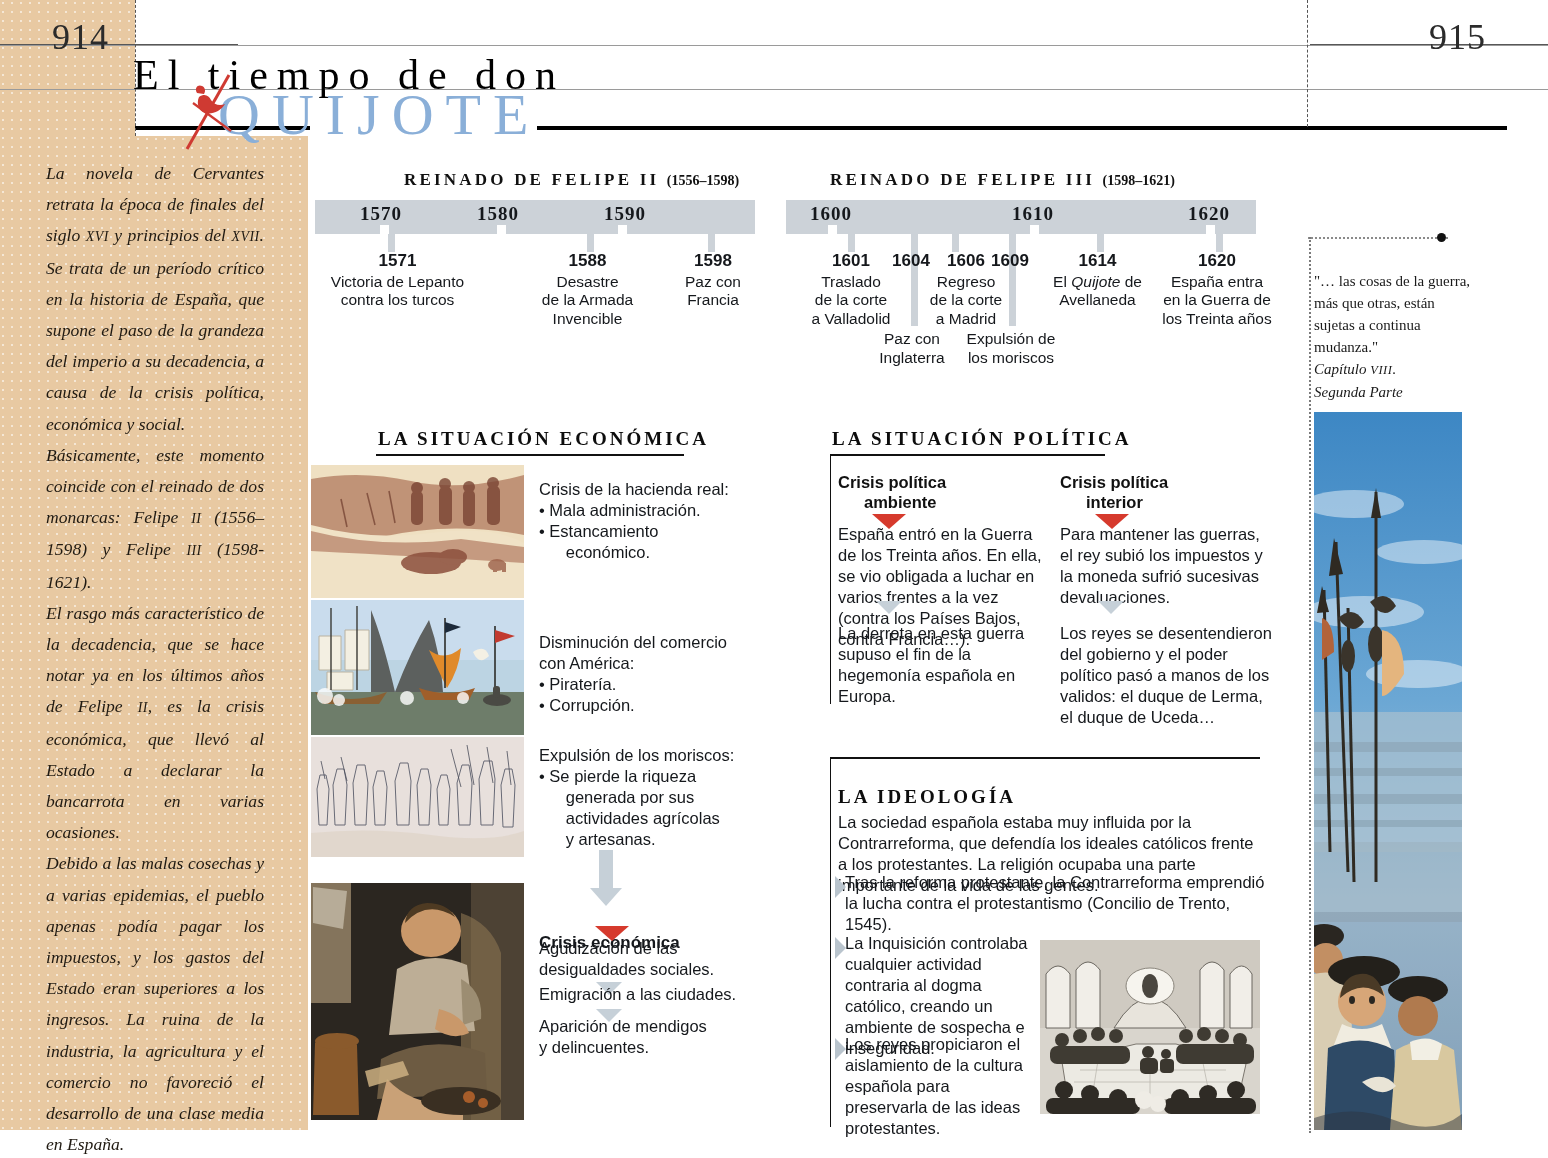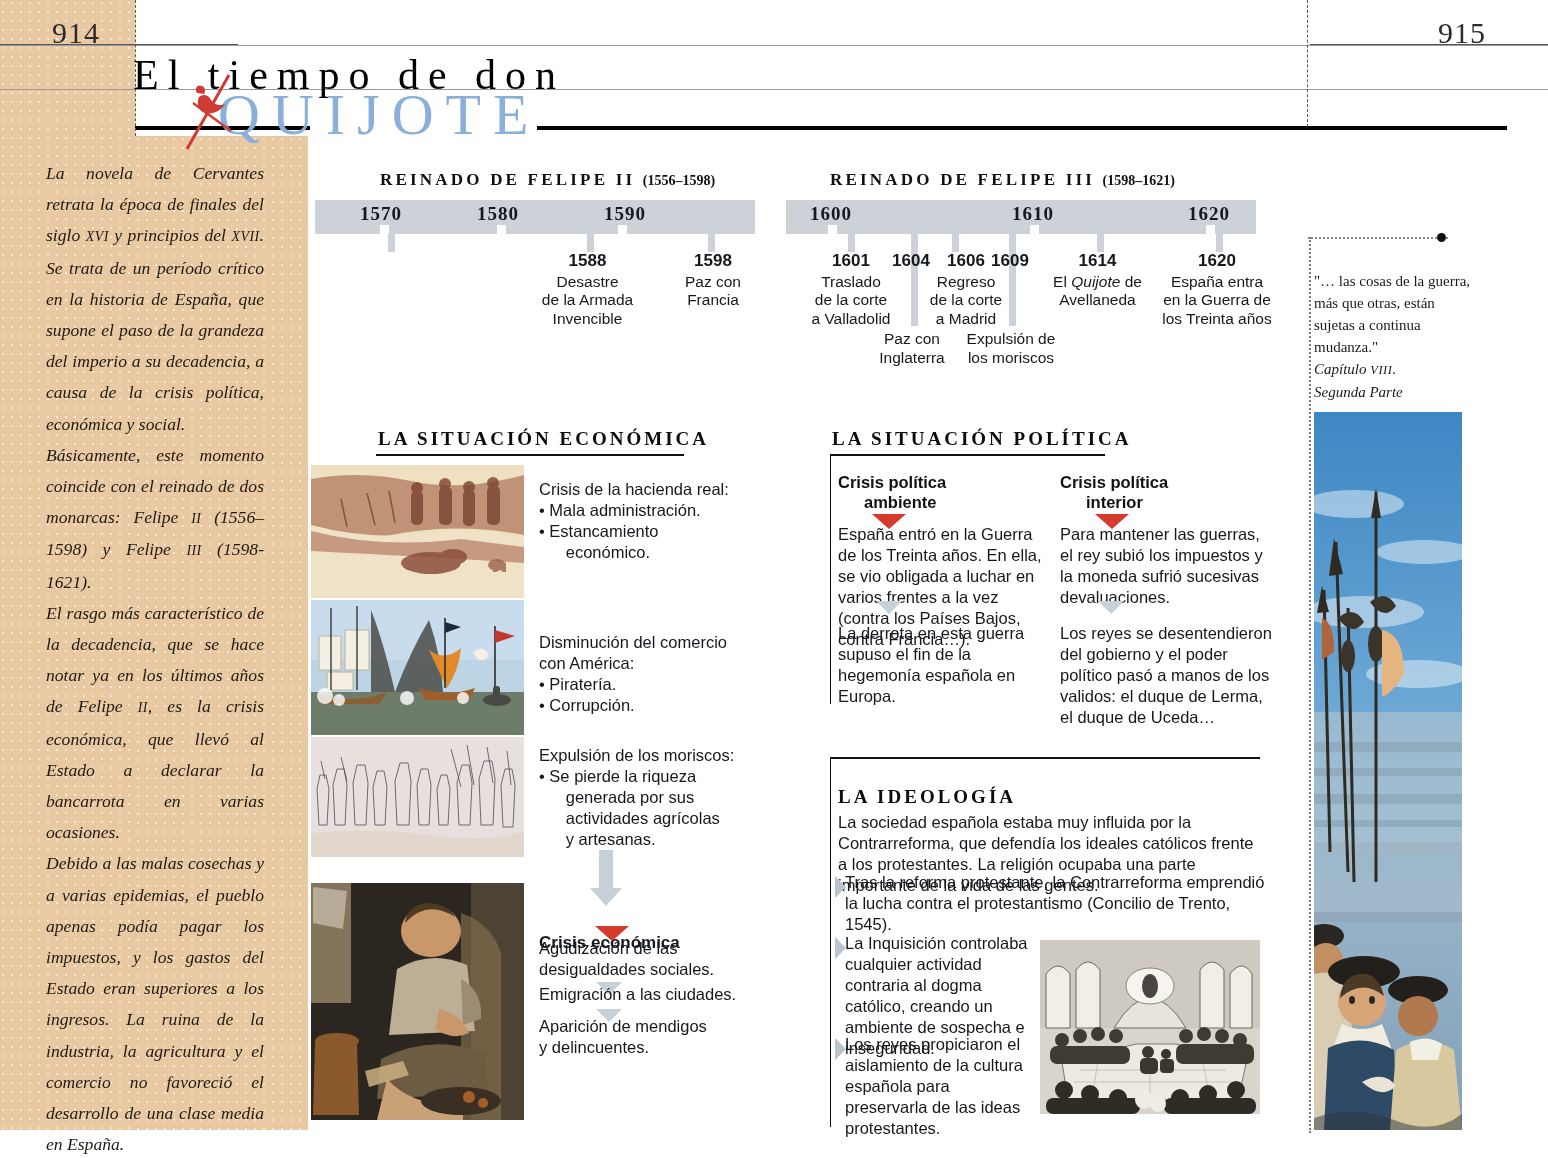--- a/index.html
+++ b/index.html
@@ -27,21 +27,21 @@
   }
 
   
   .rule-thin { position: absolute; background:#575757; height:1px; }
   .rule-hair { position: absolute; background:#9a9a9a; height:1px; }
   .rule-thick { position: absolute; background:#000; height:4px; }
 
   .pagenum {
     position: absolute;
     font-family: "Liberation Serif", serif;
-    font-size: 30px; color:#2b2b2b; letter-spacing: 1px;
+    font-size: 36px; color:#2b2b2b; letter-spacing: 1px;
   }
   #pg-left { left: 52px; top: 16px; }
   #pg-right { right: 62px; top: 16px; }
 
   .dash-v {
     position:absolute; width:0; border-left:1px dashed #555;
   }
   .dot-v {
     position:absolute; width:0; border-left:2px dotted #7a7a7a;
   }
@@ -181,36 +181,41 @@
     </svg>
   </div>
 
   <div class="left-text" style="z-index:6;">
     <p>La novela de Cervantes retrata la época de finales del siglo <span class="sc">XVI</span> y principios del <span class="sc">XVII</span>. Se trata de un período crítico en la historia de España, que supone el paso de la grandeza del imperio a su decadencia, a causa de la crisis política, económica y social.</p>
     <p>Básicamente, este momento coincide con el reinado de dos monarcas: Felipe <span class="sc">II</span> (1556–1598) y Felipe <span class="sc">III</span> (1598-1621).</p>
     <p>El rasgo más característico de la decadencia, que se hace notar ya en los últimos años de Felipe <span class="sc">II</span>, es la crisis económica, que llevó al Estado a declarar la bancarrota en varias ocasiones.</p>
     <p>Debido a las malas cosechas y a varias epidemias, el pueblo apenas podía pagar los impuestos, y los gastos del Estado eran superiores a los ingresos. La ruina de la industria, la agricultura y el comercio no favoreció el desarrollo de una clase media en España.</p>
   </div>
 
-  <div class="tl-head" style="left:380px;top:170px;z-index:6;">
+  <div class="tl-head" style="left:404px;top:170px;z-index:6;">
     <span>REINADO DE FELIPE II</span>
     <span class="yrs">(1556–1598)</span>
   </div>
   <div class="tl-bar" style="left:315px;top:200px;width:440px;z-index:6;"></div>
   <div class="tl-decade" style="left:360px;top:203px;z-index:7;">1570</div>
   <div class="tl-decade" style="left:477px;top:203px;z-index:7;">1580</div>
   <div class="tl-decade" style="left:604px;top:203px;z-index:7;">1590</div>
   <div class="tl-notch" style="left:380px;top:225px;z-index:7;"></div>
   <div class="tl-notch" style="left:497px;top:225px;z-index:7;"></div>
   <div class="tl-notch" style="left:618px;top:225px;z-index:7;"></div>
 
   <div class="tl-stem" style="left:388px;top:226px;height:26px;z-index:6;"></div>
   <div class="tl-stem" style="left:587px;top:226px;height:26px;z-index:6;"></div>
   <div class="tl-stem" style="left:708px;top:226px;height:26px;z-index:6;"></div>
 
+  <div class="tl-ev" style="left:330px;top:252px;width:135px;z-index:6;">
+    <span class="yr">1571</span>
+    <span>Victoria de Lepanto</span><br>
+    <span>contra los turcos</span>
+  </div>
   <div class="tl-ev" style="left:530px;top:252px;width:115px;z-index:6;">
     <span class="yr">1588</span>
     <span>Desastre</span><br>
     <span>de la Armada</span><br>
     <span>Invencible</span>
   </div>
   <div class="tl-ev" style="left:663px;top:252px;width:100px;z-index:6;">
     <span class="yr">1598</span>
     <span>Paz con</span><br>
     <span>Francia</span>

